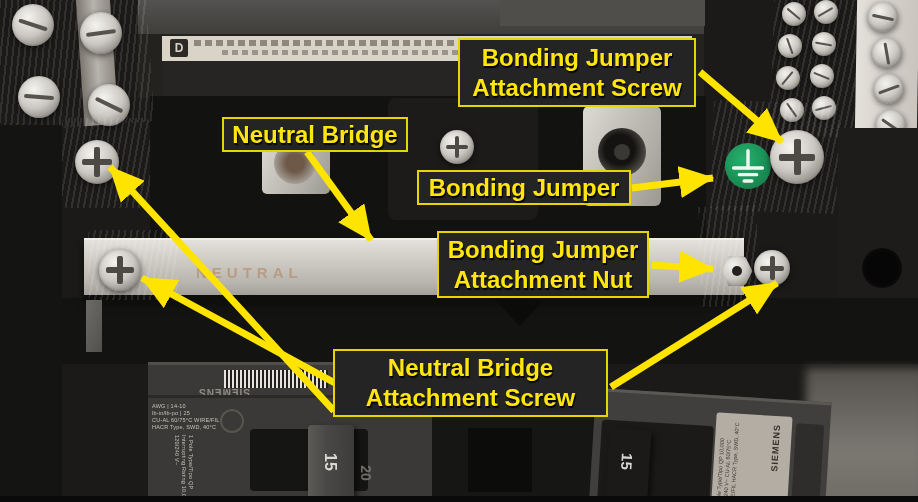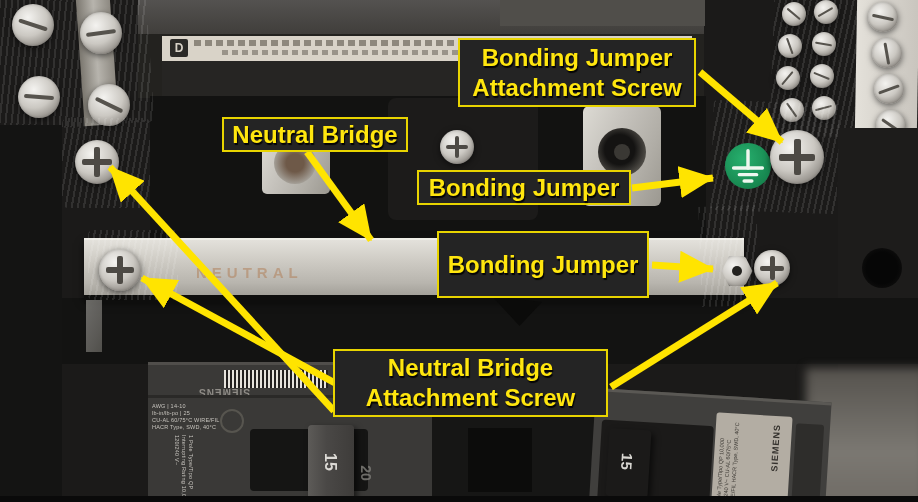--- a/index.html
+++ b/index.html
@@ -221,19 +221,20 @@
     <div>Attachment Screw</div>
   </div>
   <div class="callout cl2">
     <div>Neutral Bridge</div>
   </div>
   <div class="callout cl3">
     <div>Bonding Jumper</div>
   </div>
   <div class="callout cl4">
     <div>Bonding Jumper</div>
+    <div>Attachment Nut</div>
   </div>
   <div class="callout cl5">
     <div>Neutral Bridge</div>
     <div>Attachment Screw</div>
   </div>
 
 </div>
 
 </body></html>

